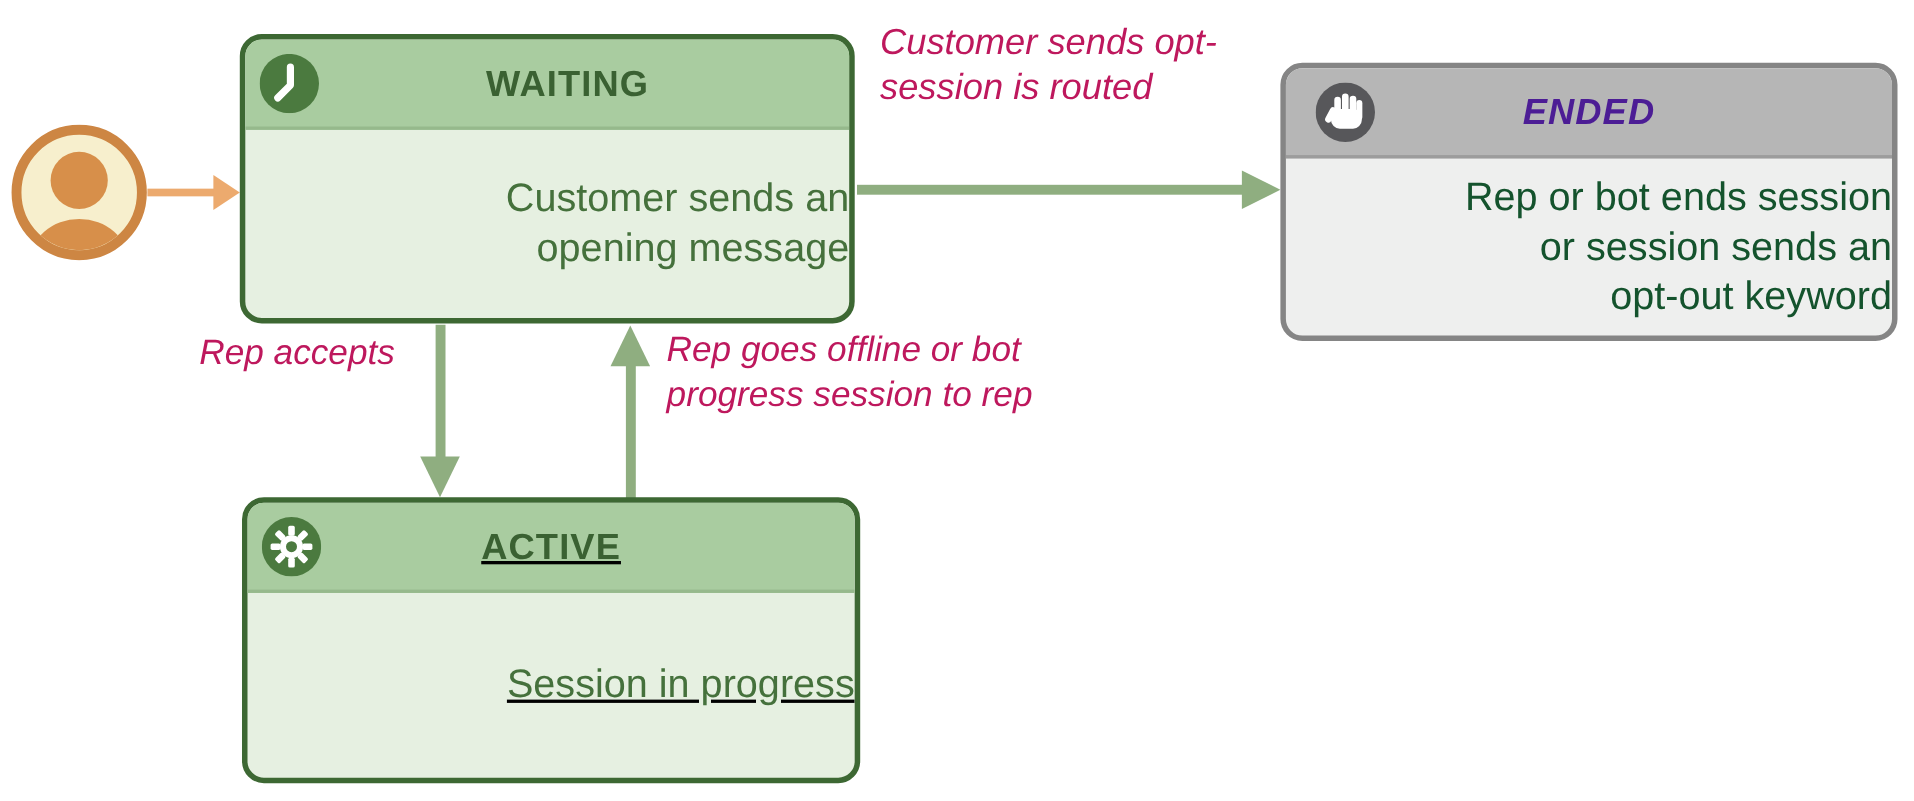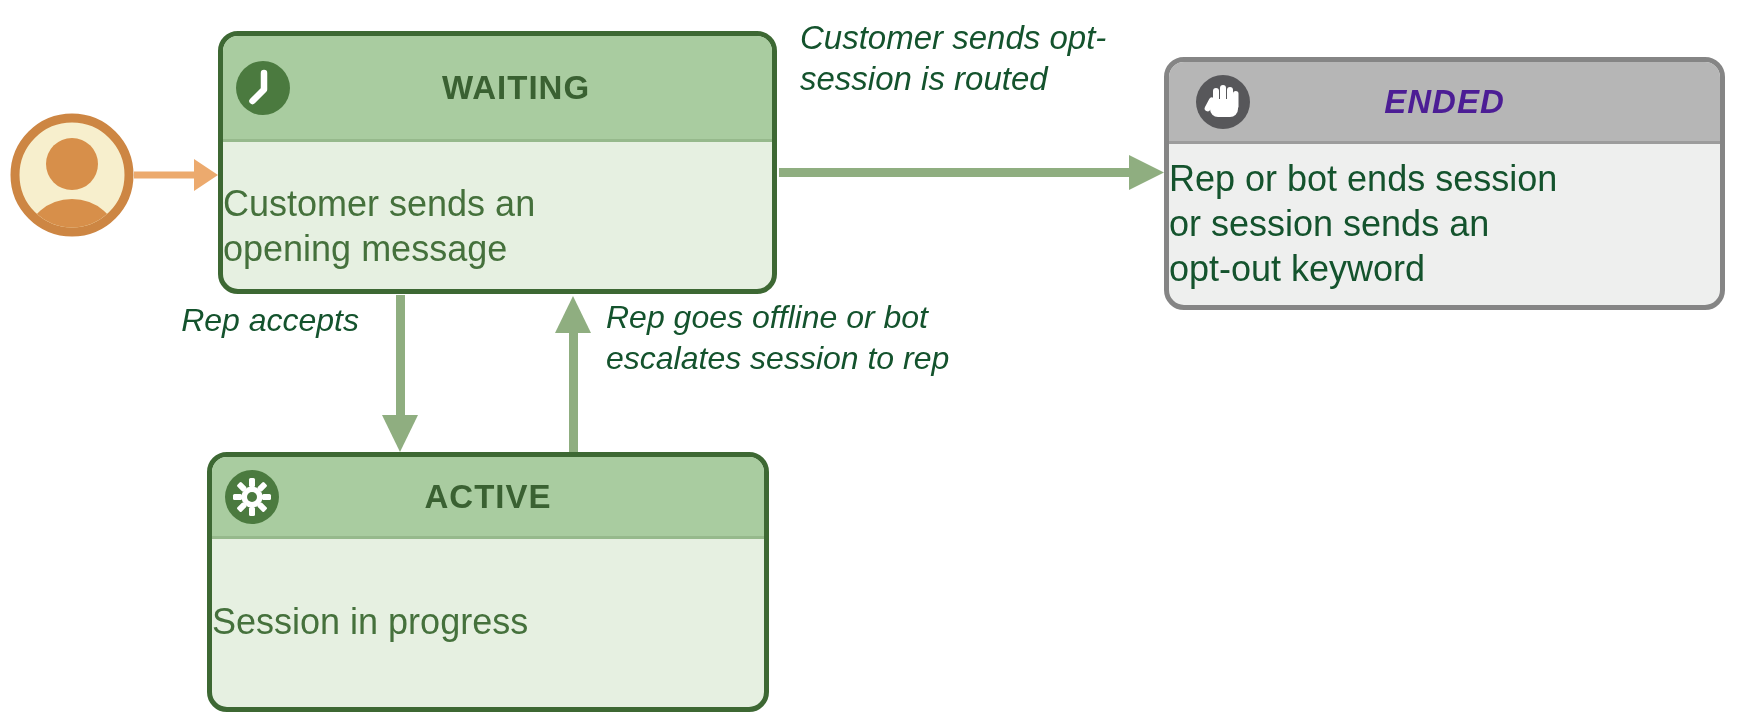--- a/index.html
+++ b/index.html
@@ -55,34 +55,34 @@
     left:13px;
     top:50%;
     transform:translateY(-50%);
     width:54px;height:54px;
     display:block;
   }
   .box-body{
     width:100%;
     display:flex;
     flex-direction:column;
-    align-items:flex-start;
+    align-items:flex-end;
     justify-content:center;
     text-align:center;
     font-size:36px;
     line-height:45px;
   }
   .box-body.green{color:#45713c;}
   .box-body.gray{color:#14532d;}
 
   
   .transition-label{
     position:absolute;
     font-style:italic;
-    color:#14532d;
+    color:#be185d;
     font-size:32px;
     line-height:41px;
   }
   .transition-label.big{font-size:33px;}
   .transition-label.right{text-align:right;}
 
   svg{display:block;}
 </style>
 </head>
 <body>
@@ -99,21 +99,21 @@
     </g>
   </svg>
 </div>
 
 <svg class="abs" style="left:132px;top:157px;" width="88" height="36" viewBox="0 0 88 36">
   <rect x="2" y="14.5" width="64" height="7" fill="#ecaa6e"></rect>
   <polygon points="62,2 62,34 86,18" fill="#ecaa6e"></polygon>
 </svg>
 
 <div class="state-box green" style="left:218px;top:31px;width:559px;height:263px;">
-  <div class="box-header green" style="height:106px;padding-left:37px;">
+  <div class="box-header green" style="height:82px;padding-left:37px;">
     <span class="icon-circle">
       <svg width="54" height="54" viewBox="0 0 54 54">
         <circle cx="27" cy="27" r="27" fill="#4b7a3f"></circle>
         <path d="M28 12 L28 28.5 L16.5 40" fill="none" stroke="#ffffff" stroke-width="6.5" stroke-linecap="round" stroke-linejoin="round"></path>
       </svg>
     </span>
     <span class="box-title green">WAITING</span>
   </div>
   <div class="box-body green" style="height:168px;">
     <div>Customer sends an</div>
@@ -164,24 +164,24 @@
   <polygon points="1,120 37,120 19,157" fill="#8fae80"></polygon>
 </svg>
 
 <svg class="abs" style="left:554px;top:295px;" width="38" height="158" viewBox="0 0 38 158">
   <polygon points="1,38 37,38 19,1" fill="#8fae80"></polygon>
   <rect x="15" y="36" width="9" height="122" fill="#8fae80"></rect>
 </svg>
 
 <div class="transition-label" style="left:606px;top:297px;width:480px;">
   <div>Rep goes offline or bot</div>
-  <div>escalates session to rep</div>
-</div>
-
-<div class="state-box green" style="left:207px;top:452px;width:562px;height:260px;">
+  <div>progress session to rep</div>
+</div>
+
+<div class="state-box green" style="left:220px;top:452px;width:562px;height:260px;text-decoration:underline;">
   <div class="box-header green" style="height:82px;">
     <span class="icon-circle">
       <svg width="54" height="54" viewBox="0 0 54 54">
         <circle cx="27" cy="27" r="27" fill="#4b7a3f"></circle>
         <g fill="#ffffff">
           <circle cx="27" cy="27" r="10.5"></circle>
           <rect x="24" y="8" width="6" height="9" rx="1.5"></rect>
           <rect x="24" y="8" width="6" height="9" rx="1.5" transform="rotate(45 27 27)"></rect>
           <rect x="24" y="8" width="6" height="9" rx="1.5" transform="rotate(90 27 27)"></rect>
           <rect x="24" y="8" width="6" height="9" rx="1.5" transform="rotate(135 27 27)"></rect>

